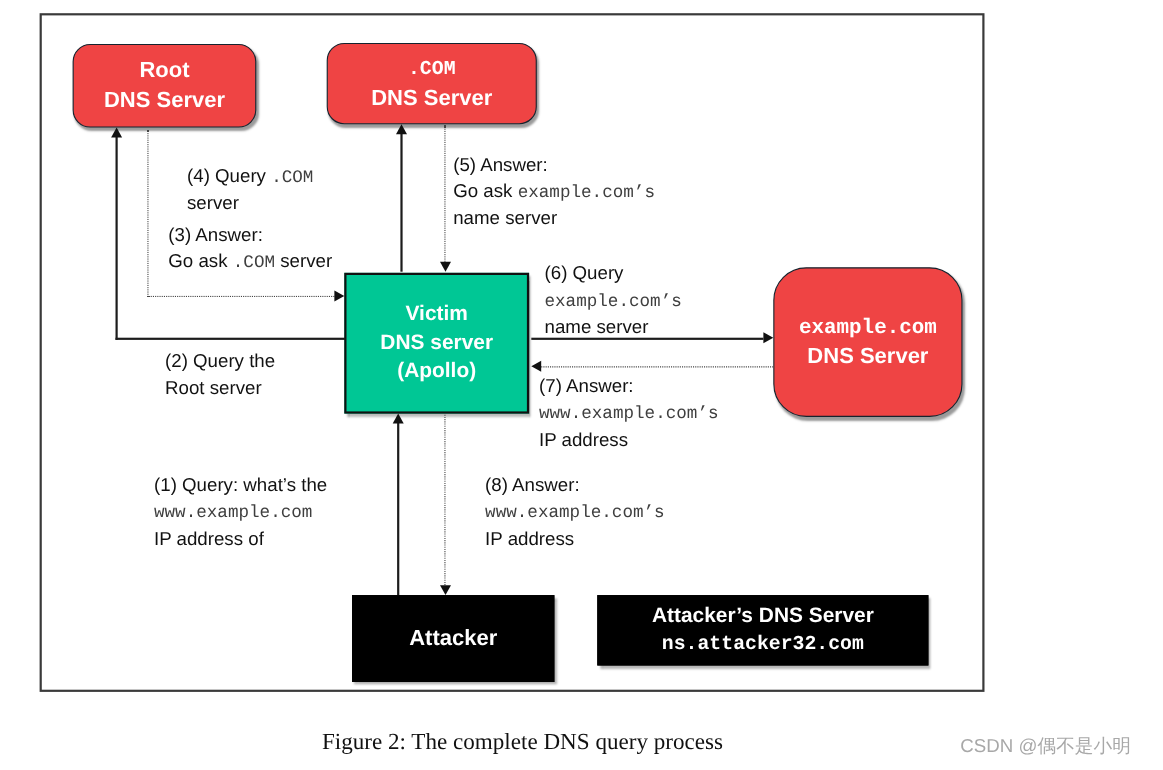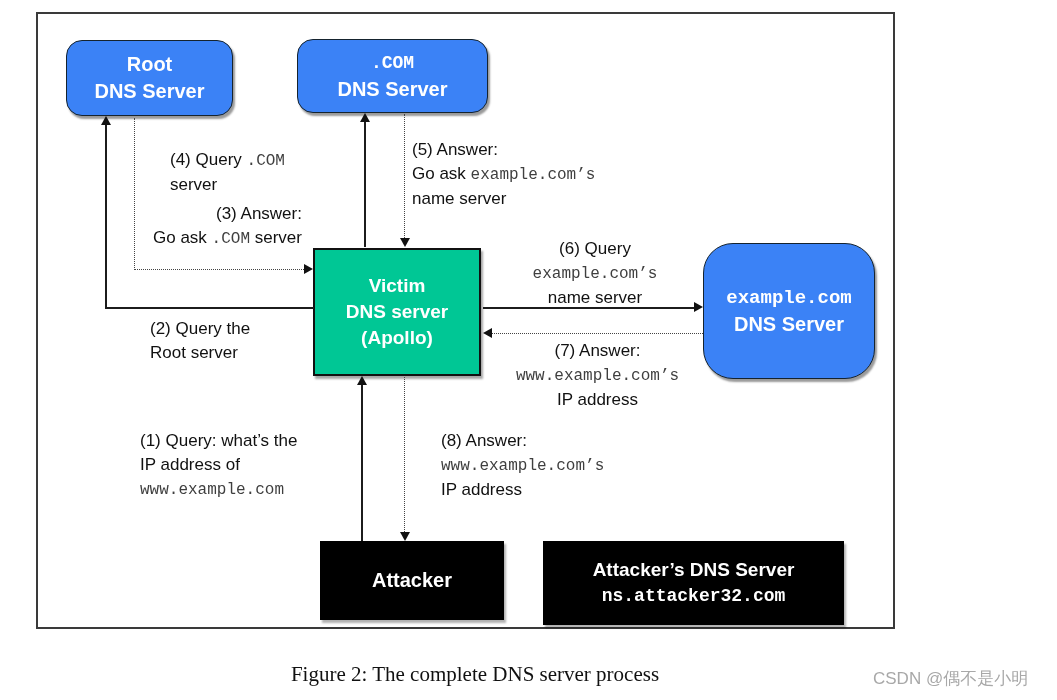--- a/index.html
+++ b/index.html
@@ -3,21 +3,21 @@
 <meta charset="utf-8">
 <style>
   html,body{margin:0;padding:0;background:#fff;}
   .canvas{position:relative;width:1057px;height:700px;background:#ffffff;overflow:hidden;
           font-family:"Liberation Sans",sans-serif;color:#111;}
   .abs{position:absolute;}
   .frame{border:2px solid #3a3a3a;background:#fff;}
   
   .node{display:flex;flex-direction:column;align-items:center;justify-content:center;
         text-align:center;font-weight:bold;color:#fff;box-sizing:border-box;}
-  .node.blue{background:#3b82f6;border:1.5px solid #15232e;border-radius:16px;
+  .node.blue{background:#ef4444;border:1.5px solid #15232e;border-radius:16px;
              box-shadow:2px 3px 2px rgba(0,0,0,0.40);}
   .node.blue.bigradius{border-radius:30px;}
   .node.green{background:#00c795;border:2px solid #111;box-shadow:2px 3px 2px rgba(0,0,0,0.35);}
   .node.black{background:#000;border:1px solid #000;box-shadow:2px 3px 2px rgba(0,0,0,0.30);}
   .n-sans{font-size:20px;line-height:27px;}
   .n-sans-sm{font-size:19px;line-height:26px;}
   .n-mono{font-family:"Liberation Mono","DejaVu Sans Mono",monospace;font-size:18px;line-height:26px;font-weight:bold;}
   
   .solid-v{width:2px;background:#1c1c1c;}
   .solid-h{height:2px;background:#1c1c1c;}
@@ -26,21 +26,21 @@
   
   .ah{width:0;height:0;}
   .ah-up{border-left:5px solid transparent;border-right:5px solid transparent;border-bottom:9px solid #111;}
   .ah-down{border-left:5px solid transparent;border-right:5px solid transparent;border-top:9px solid #111;}
   .ah-right{border-top:5px solid transparent;border-bottom:5px solid transparent;border-left:9px solid #111;}
   .ah-left{border-top:5px solid transparent;border-bottom:5px solid transparent;border-right:9px solid #111;}
   
   .lbl{font-size:17px;line-height:24px;color:#111;white-space:nowrap;}
   .lbl .mono{font-family:"Liberation Mono","DejaVu Sans Mono",monospace;font-size:16px;color:#3f3f3f;}
   .t-right{text-align:left;}
-  .t-center{text-align:center;}
+  .t-center{}
   .caption{font-family:"Liberation Serif",serif;font-size:21px;color:#111;text-align:center;}
   .watermark{font-size:17px;color:#a8a8a8;text-shadow:1px 1px 0 rgba(255,255,255,0.9);}
 </style>
 </head>
 <body>
 
 <div class="canvas">
 
   <div class="abs frame" style="left:36px;top:12px;width:855px;height:613px;"></div>
 
@@ -62,21 +62,21 @@
 
   <div class="abs node blue bigradius" style="left:703px;top:243px;width:172px;height:136px;">
     <div class="n-mono" style="font-size:19px;">example.com</div>
     <div class="n-sans">DNS Server</div>
   </div>
 
   <div class="abs node black" style="left:320px;top:541px;width:184px;height:79px;">
     <div class="n-sans">Attacker</div>
   </div>
 
-  <div class="abs node black" style="left:543px;top:541px;width:301px;height:84px;">
+  <div class="abs node black" style="left:543px;top:541px;width:301px;height:64px;">
     <div class="n-sans-sm">Attacker’s DNS Server</div>
     <div class="n-mono">ns.attacker32.com</div>
   </div>
 
   <div class="abs solid-v" style="left:361px;top:384px;height:157px;"></div>
   <div class="abs ah ah-up" style="left:357px;top:376px;"></div>
 
   <div class="abs solid-h" style="left:105px;top:307px;width:209px;"></div>
   <div class="abs solid-v" style="left:105px;top:124px;height:185px;"></div>
   <div class="abs ah ah-up" style="left:101px;top:116px;"></div>
@@ -95,30 +95,30 @@
   <div class="abs ah ah-right" style="left:694px;top:302px;"></div>
 
   <div class="abs dot-h" style="left:492px;top:333px;width:211px;"></div>
   <div class="abs ah ah-left" style="left:483px;top:328px;"></div>
 
   <div class="abs dot-v" style="left:404px;top:377px;height:155px;"></div>
   <div class="abs ah ah-down" style="left:400px;top:532px;"></div>
 
   <div class="abs lbl t-right" style="left:140px;top:429px;width:212px;">
     <div>(1) Query: what’s the</div>
+    <div><span class="mono">www.example.com</span></div>
     <div>IP address of</div>
-    <div><span class="mono">www.example.com</span></div>
   </div>
 
   <div class="abs lbl" style="left:150px;top:317px;">
     <div>(2) Query the</div>
     <div>Root server</div>
   </div>
 
-  <div class="abs lbl" style="left:153px;top:202px;text-align:right;">
+  <div class="abs lbl" style="left:153px;top:202px;">
     <div>(3) Answer:</div>
     <div>
       <span>Go ask </span><span class="mono">.COM</span><span> server</span>
     </div>
   </div>
 
   <div class="abs lbl t-right" style="left:170px;top:148px;width:188px;">
     <div>
       <span>(4) Query </span><span class="mono">.COM</span>
     </div>
@@ -144,16 +144,16 @@
     <div><span class="mono">www.example.com’s</span></div>
     <div>IP address</div>
   </div>
 
   <div class="abs lbl" style="left:413px;top:429px;margin-left:28px;">
     <div>(8) Answer:</div>
     <div><span class="mono">www.example.com’s</span></div>
     <div>IP address</div>
   </div>
 
-  <div class="abs caption" style="left:36px;top:662px;width:878px;">Figure 2: The complete DNS server process</div>
+  <div class="abs caption" style="left:36px;top:662px;width:878px;">Figure 2: The complete DNS query process</div>
   <div class="abs watermark" style="left:873px;top:667px;">CSDN @偶不是小明</div>
 
 </div>
 
 </body></html>

